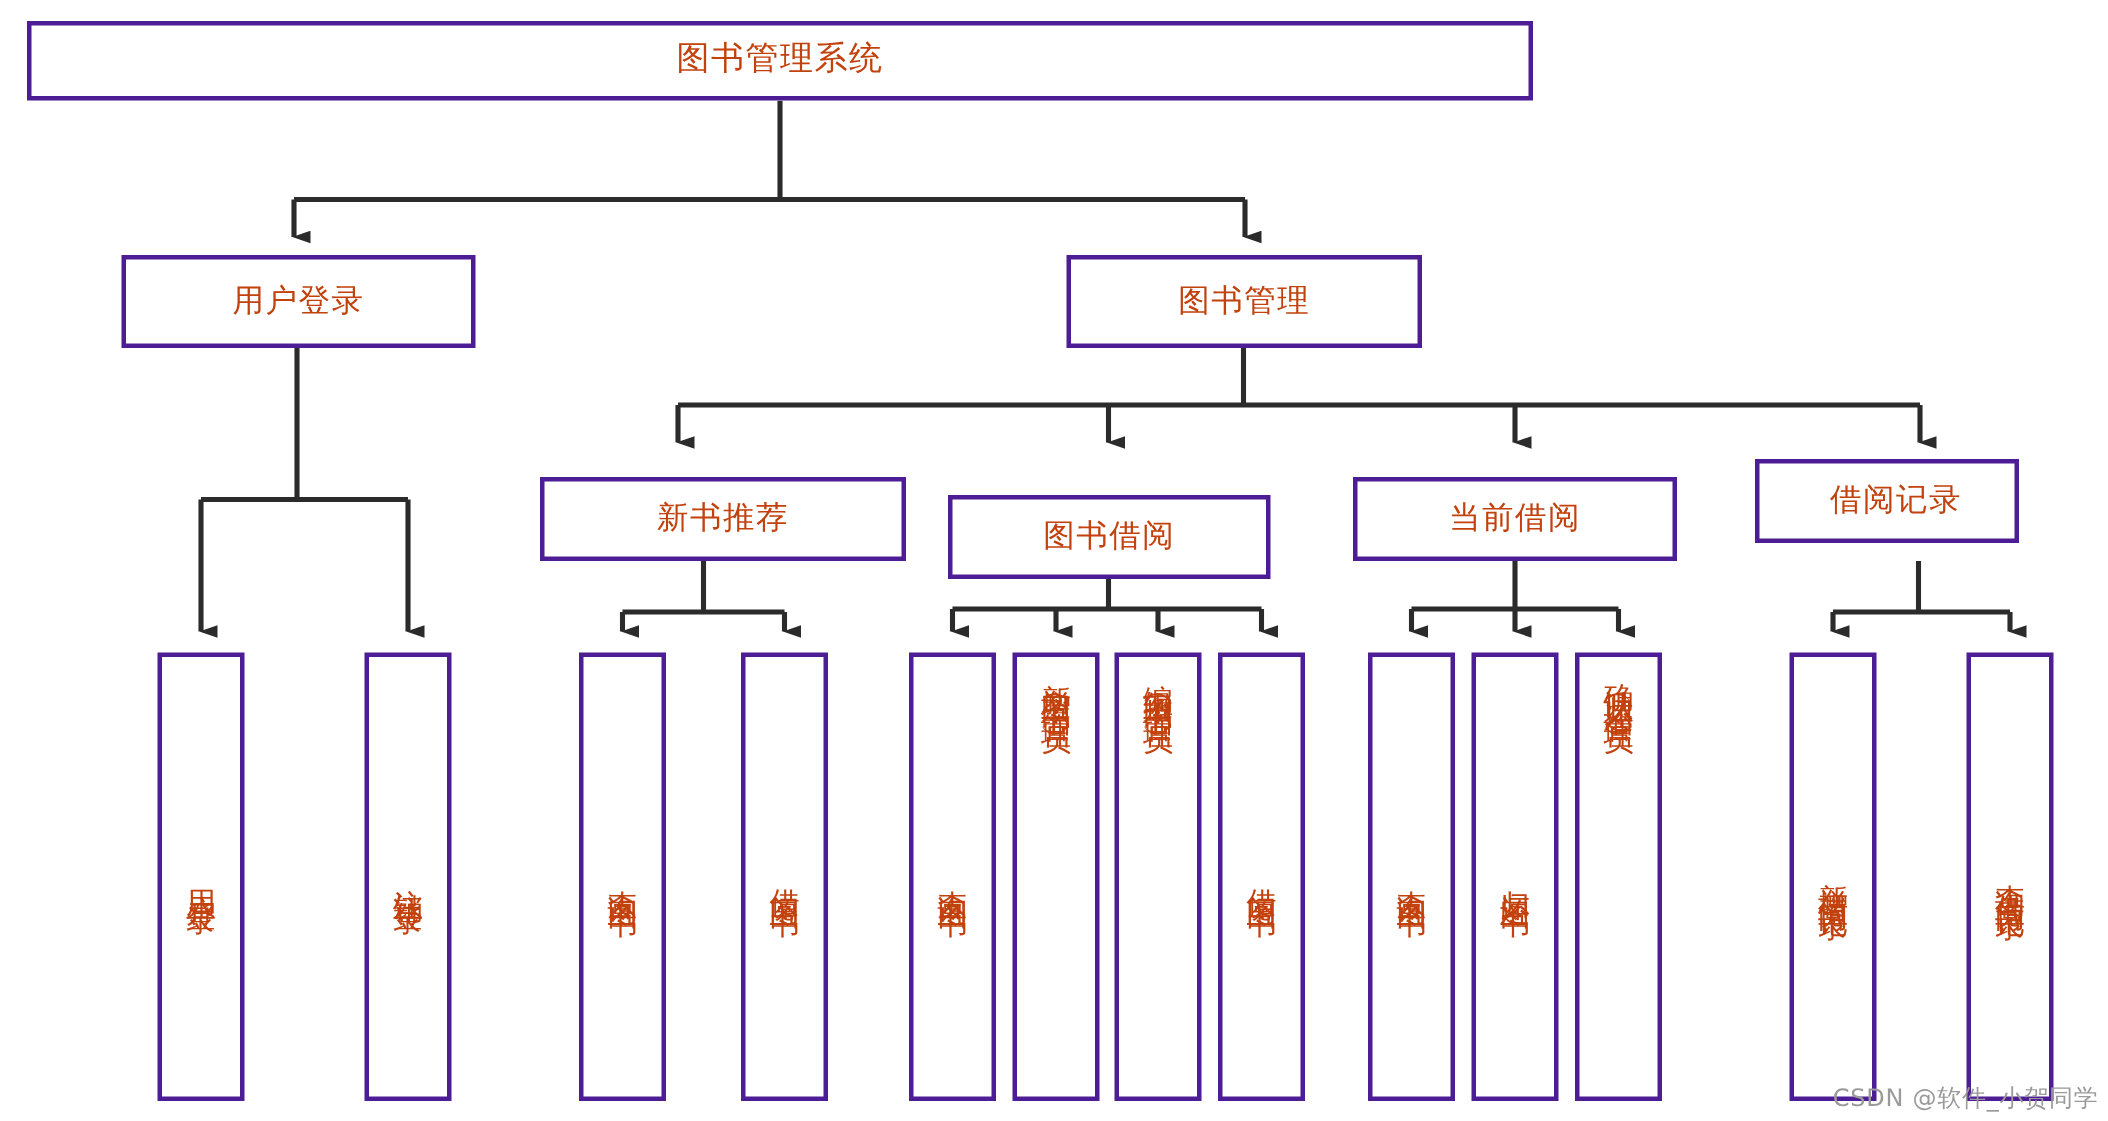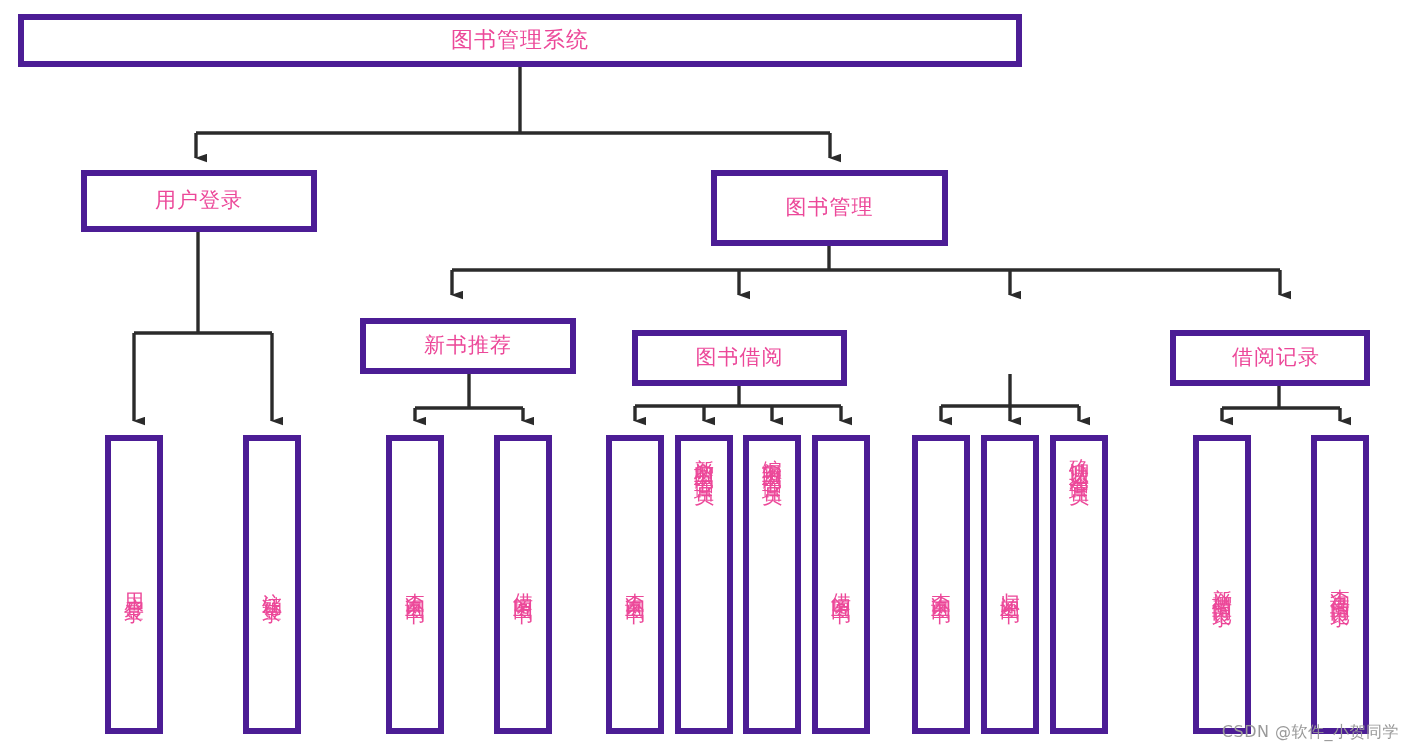--- a/index.html
+++ b/index.html
@@ -12,27 +12,27 @@
     position:relative;
     width:1405px;
     height:747px;
     background:#ffffff;
     overflow:hidden;
   }
   
   .node{
     position:absolute;
     box-sizing:border-box;
-    border:6px solid #4c1d95;
+    border:3px solid #4c1d95;
     background:#ffffff;
     display:flex;
     align-items:center;
     justify-content:center;
     text-align:center;
-    color:#ec4899;
+    color:#c2410c;
   }
   .node.h{                 
     font-size:21px;
     letter-spacing:1px;
     line-height:1.2;
   }
   .node.root{
     font-size:22px;
   }
   .node.v{                 
@@ -126,31 +126,34 @@
     </g>
   </svg>
 
   <div class="node h root" style="left:18px;top:14px;width:1004px;height:53px;">
     <span>图书管理系统</span>
   </div>
 
   <div class="node h" style="left:81px;top:170px;width:236px;height:62px;">
     <span>用户登录</span>
   </div>
-  <div class="node h" style="left:711px;top:170px;width:237px;height:76px;">
+  <div class="node h" style="left:711px;top:170px;width:237px;height:62px;">
     <span>图书管理</span>
   </div>
 
-  <div class="node h" style="left:360px;top:318px;width:216px;height:56px;">
+  <div class="node h" style="left:360px;top:318px;width:244px;height:56px;">
     <span>新书推荐</span>
   </div>
   <div class="node h" style="left:632px;top:330px;width:215px;height:56px;">
     <span>图书借阅</span>
   </div>
-  <div class="node h" style="left:1170px;top:330px;width:200px;height:56px;padding-left:12px;">
+  <div class="node h" style="left:902px;top:318px;width:216px;height:56px;">
+    <span>当前借阅</span>
+  </div>
+  <div class="node h" style="left:1170px;top:306px;width:176px;height:56px;padding-left:12px;">
     <span>借阅记录</span>
   </div>
 
   <div class="node v center" style="left:105px;top:435px;width:58px;height:299px;">
     <span class="vtext">用户登录</span>
   </div>
   <div class="node v center" style="left:243px;top:435px;width:58px;height:299px;">
     <span class="vtext">注销登录</span>
   </div>
 

